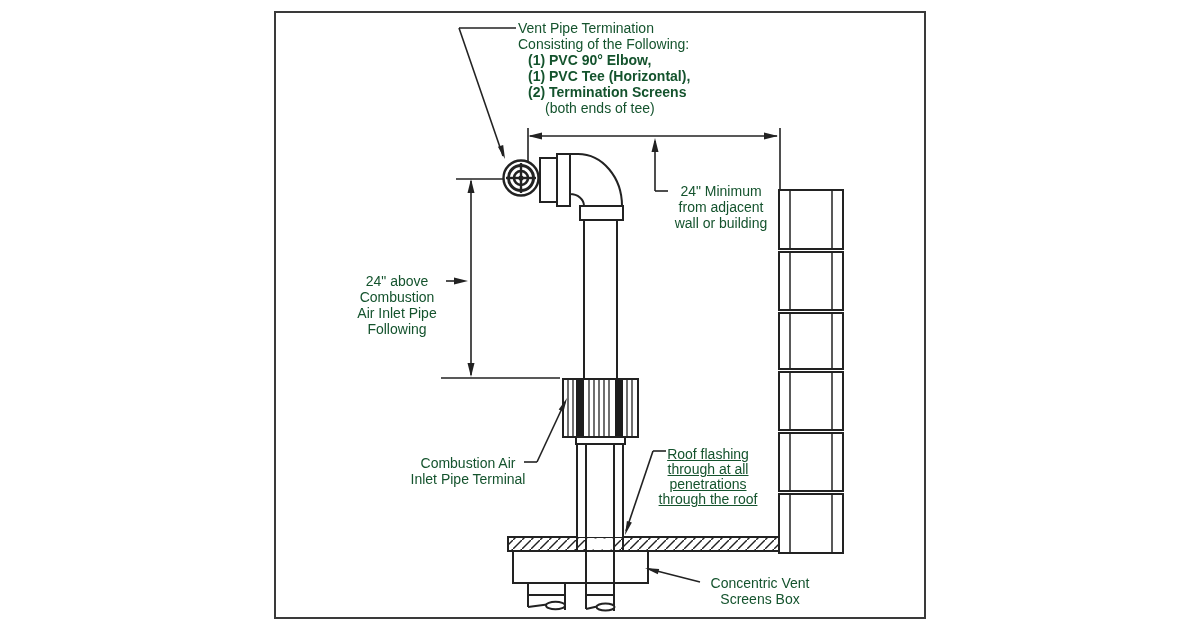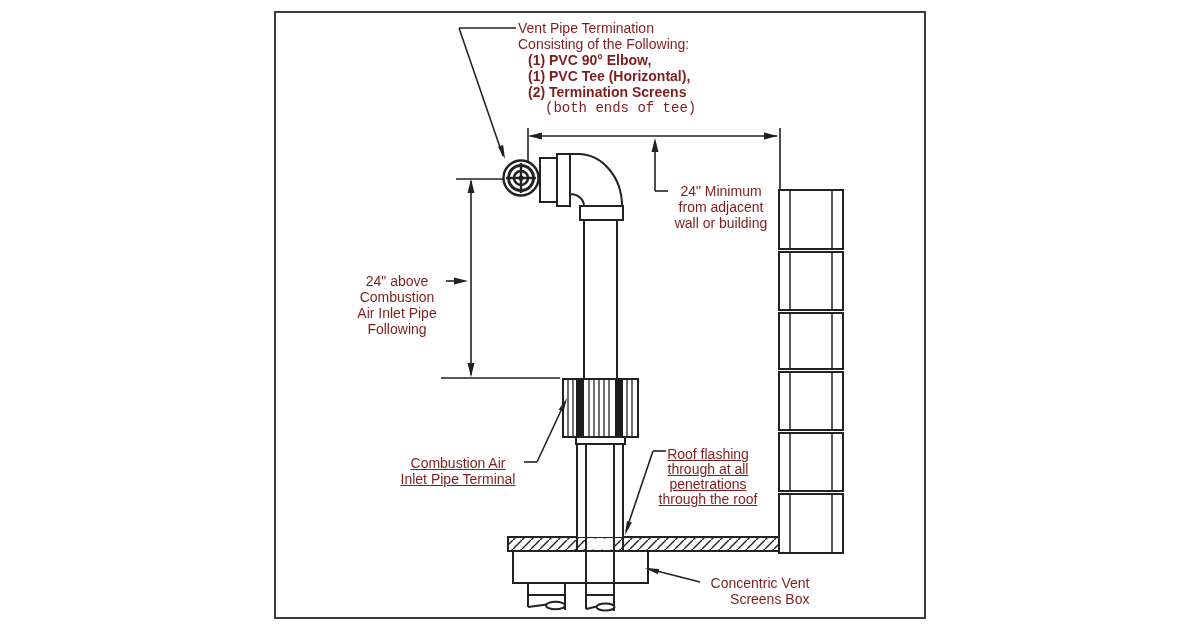--- a/index.html
+++ b/index.html
@@ -12,28 +12,28 @@
   }
   .frame{
     position:absolute;
     left:274px;top:11px;width:648px;height:604px;
     border:2px solid #3a3a3a;
     background:#ffffff;
   }
   svg.linework{position:absolute;left:0;top:0;width:1200px;height:630px;}
   .label{
     position:absolute;
-    color:#7f1d1d;
+    color:#14532d;
     font-size:14px;
     line-height:16px;
     white-space:nowrap;
   }
   .label.centered{text-align:center;transform:translateX(-50%);}
   .ind-1{padding-left:10px;font-weight:bold;}
-  .ind-2{padding-left:27px;font-family:Liberation Mono, monospace;}
+  .ind-2{padding-left:27px;}
 </style>
 </head>
 <body>
 
 <div class="page">
 
   <div class="frame"></div>
 
   <svg class="linework" viewBox="0 0 1200 630" fill="none" stroke="#222222" stroke-width="2">
     <defs>
@@ -209,30 +209,30 @@
     <div>wall or building</div>
   </div>
 
   <div class="label centered" style="left:397px;top:273px;">
     <div>24" above</div>
     <div>Combustion</div>
     <div>Air Inlet Pipe</div>
     <div>Following</div>
   </div>
 
-  <div class="label centered" style="left:458px;top:455px;text-decoration:underline;">
+  <div class="label centered" style="left:468px;top:455px;">
     <div>Combustion Air</div>
     <div>Inlet Pipe Terminal</div>
   </div>
 
   <div class="label centered" style="left:708px;top:447px;line-height:15px;text-decoration:underline;">
     <div>Roof flashing</div>
     <div>through at all</div>
     <div>penetrations</div>
     <div>through the roof</div>
   </div>
 
-  <div class="label centered" style="left:760px;top:575px;text-align:right;">
+  <div class="label centered" style="left:760px;top:575px;">
     <div>Concentric Vent</div>
     <div>Screens Box</div>
   </div>
 
 </div>
 
 </body></html>

